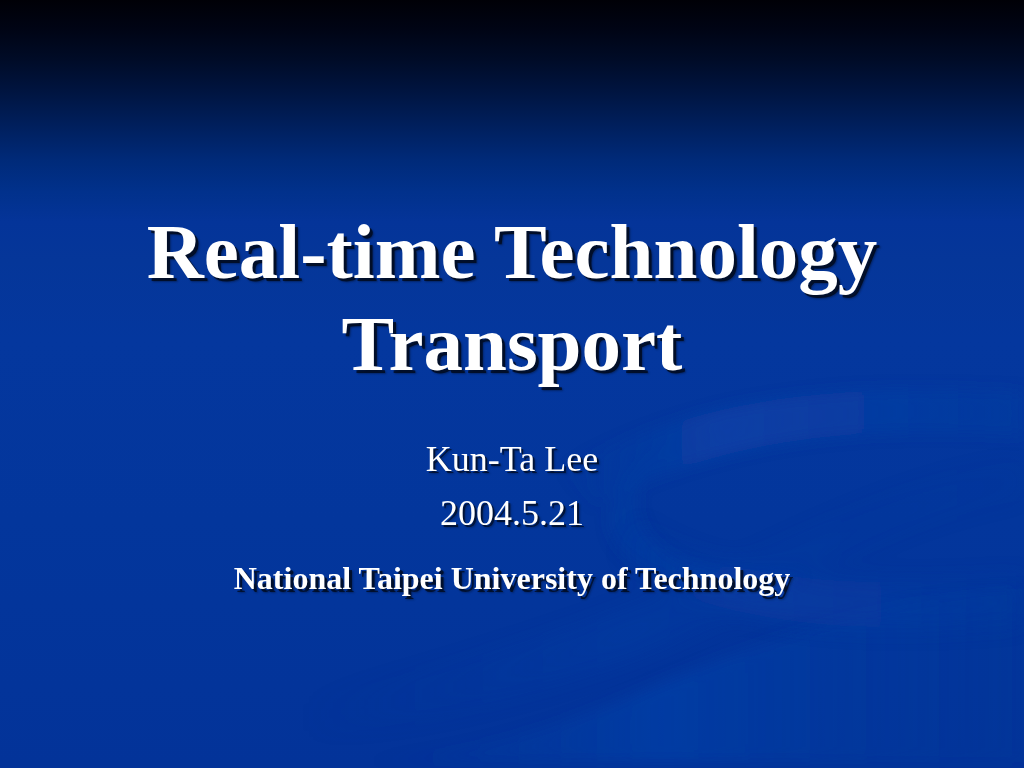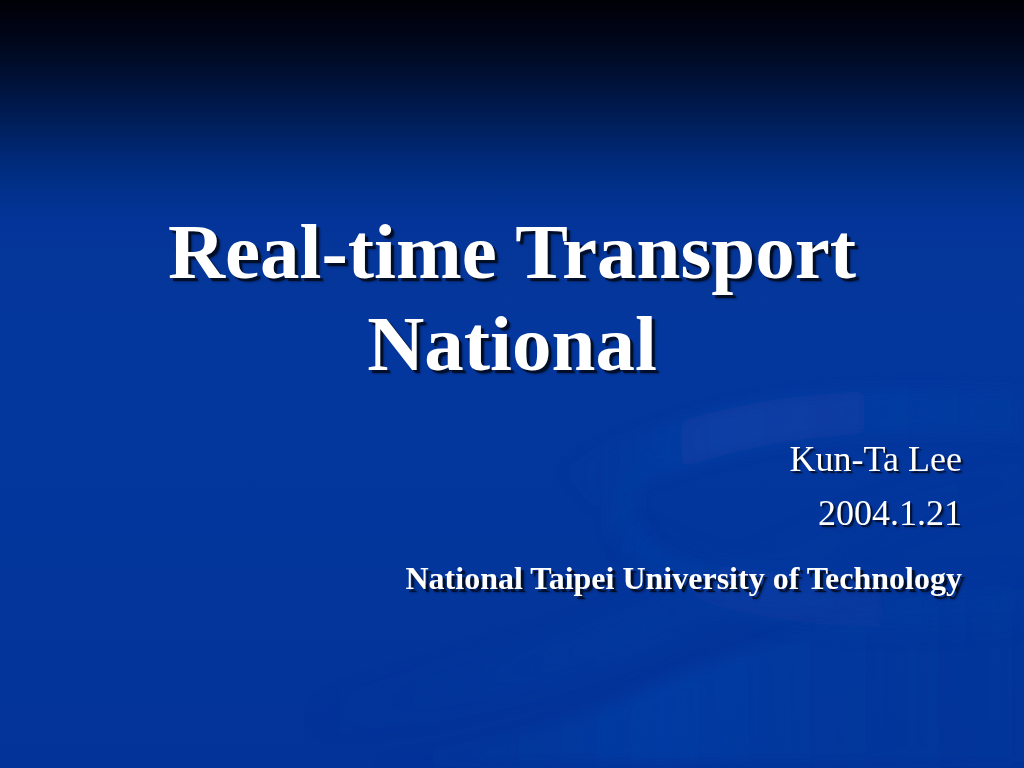--- a/index.html
+++ b/index.html
@@ -61,21 +61,21 @@
     letter-spacing: 0px;
     text-shadow: 3px 3px 0 rgba(0,0,0,0.62), 4px 4px 2px rgba(0,0,0,0.32);
     white-space: nowrap;
   }
 
   #subtitle-block {
     position: absolute;
     left: 62px;
     top: 432px;
     width: 900px;
-    text-align: right;
+    text-align: center;
   }
   #subtitle-block .sub-line {
     display: block;
     color: #ffffff;
     font-size: 36px;
     font-weight: normal;
     line-height: 54px;
     text-shadow: 2px 2px 0 rgba(0,0,0,0.55), 3px 3px 2px rgba(0,0,0,0.28);
     white-space: nowrap;
   }
@@ -132,25 +132,25 @@
         <path d="M 640,520 C 700,576 830,592 1024,576 L 1024,624 C 818,640 680,612 612,556 Z" fill="url(#rg1)"></path>
         <path d="M 300,700 C 480,660 640,612 780,544 C 880,496 960,468 1024,460
                  L 1024,500 C 940,512 862,544 772,594 C 640,666 470,718 300,740 Z" fill="url(#rg2)" opacity="0.55"></path>
       </g>
     </svg>
   </div>
 
   <div class="text-layer">
 
     <div id="title-block">
-      <span class="title-line">Real-time Transport</span>
-      <span class="title-line">National</span>
+      <span class="title-line">Real-time Technology</span>
+      <span class="title-line">Transport</span>
     </div>
 
     <div id="subtitle-block">
       <span class="sub-line">Kun-Ta Lee</span>
-      <span class="sub-line">2004.1.21</span>
+      <span class="sub-line">2004.5.21</span>
       <span class="sub-line org">National Taipei University of Technology</span>
     </div>
 
   </div>
 
 </div>
 
 </body></html>

